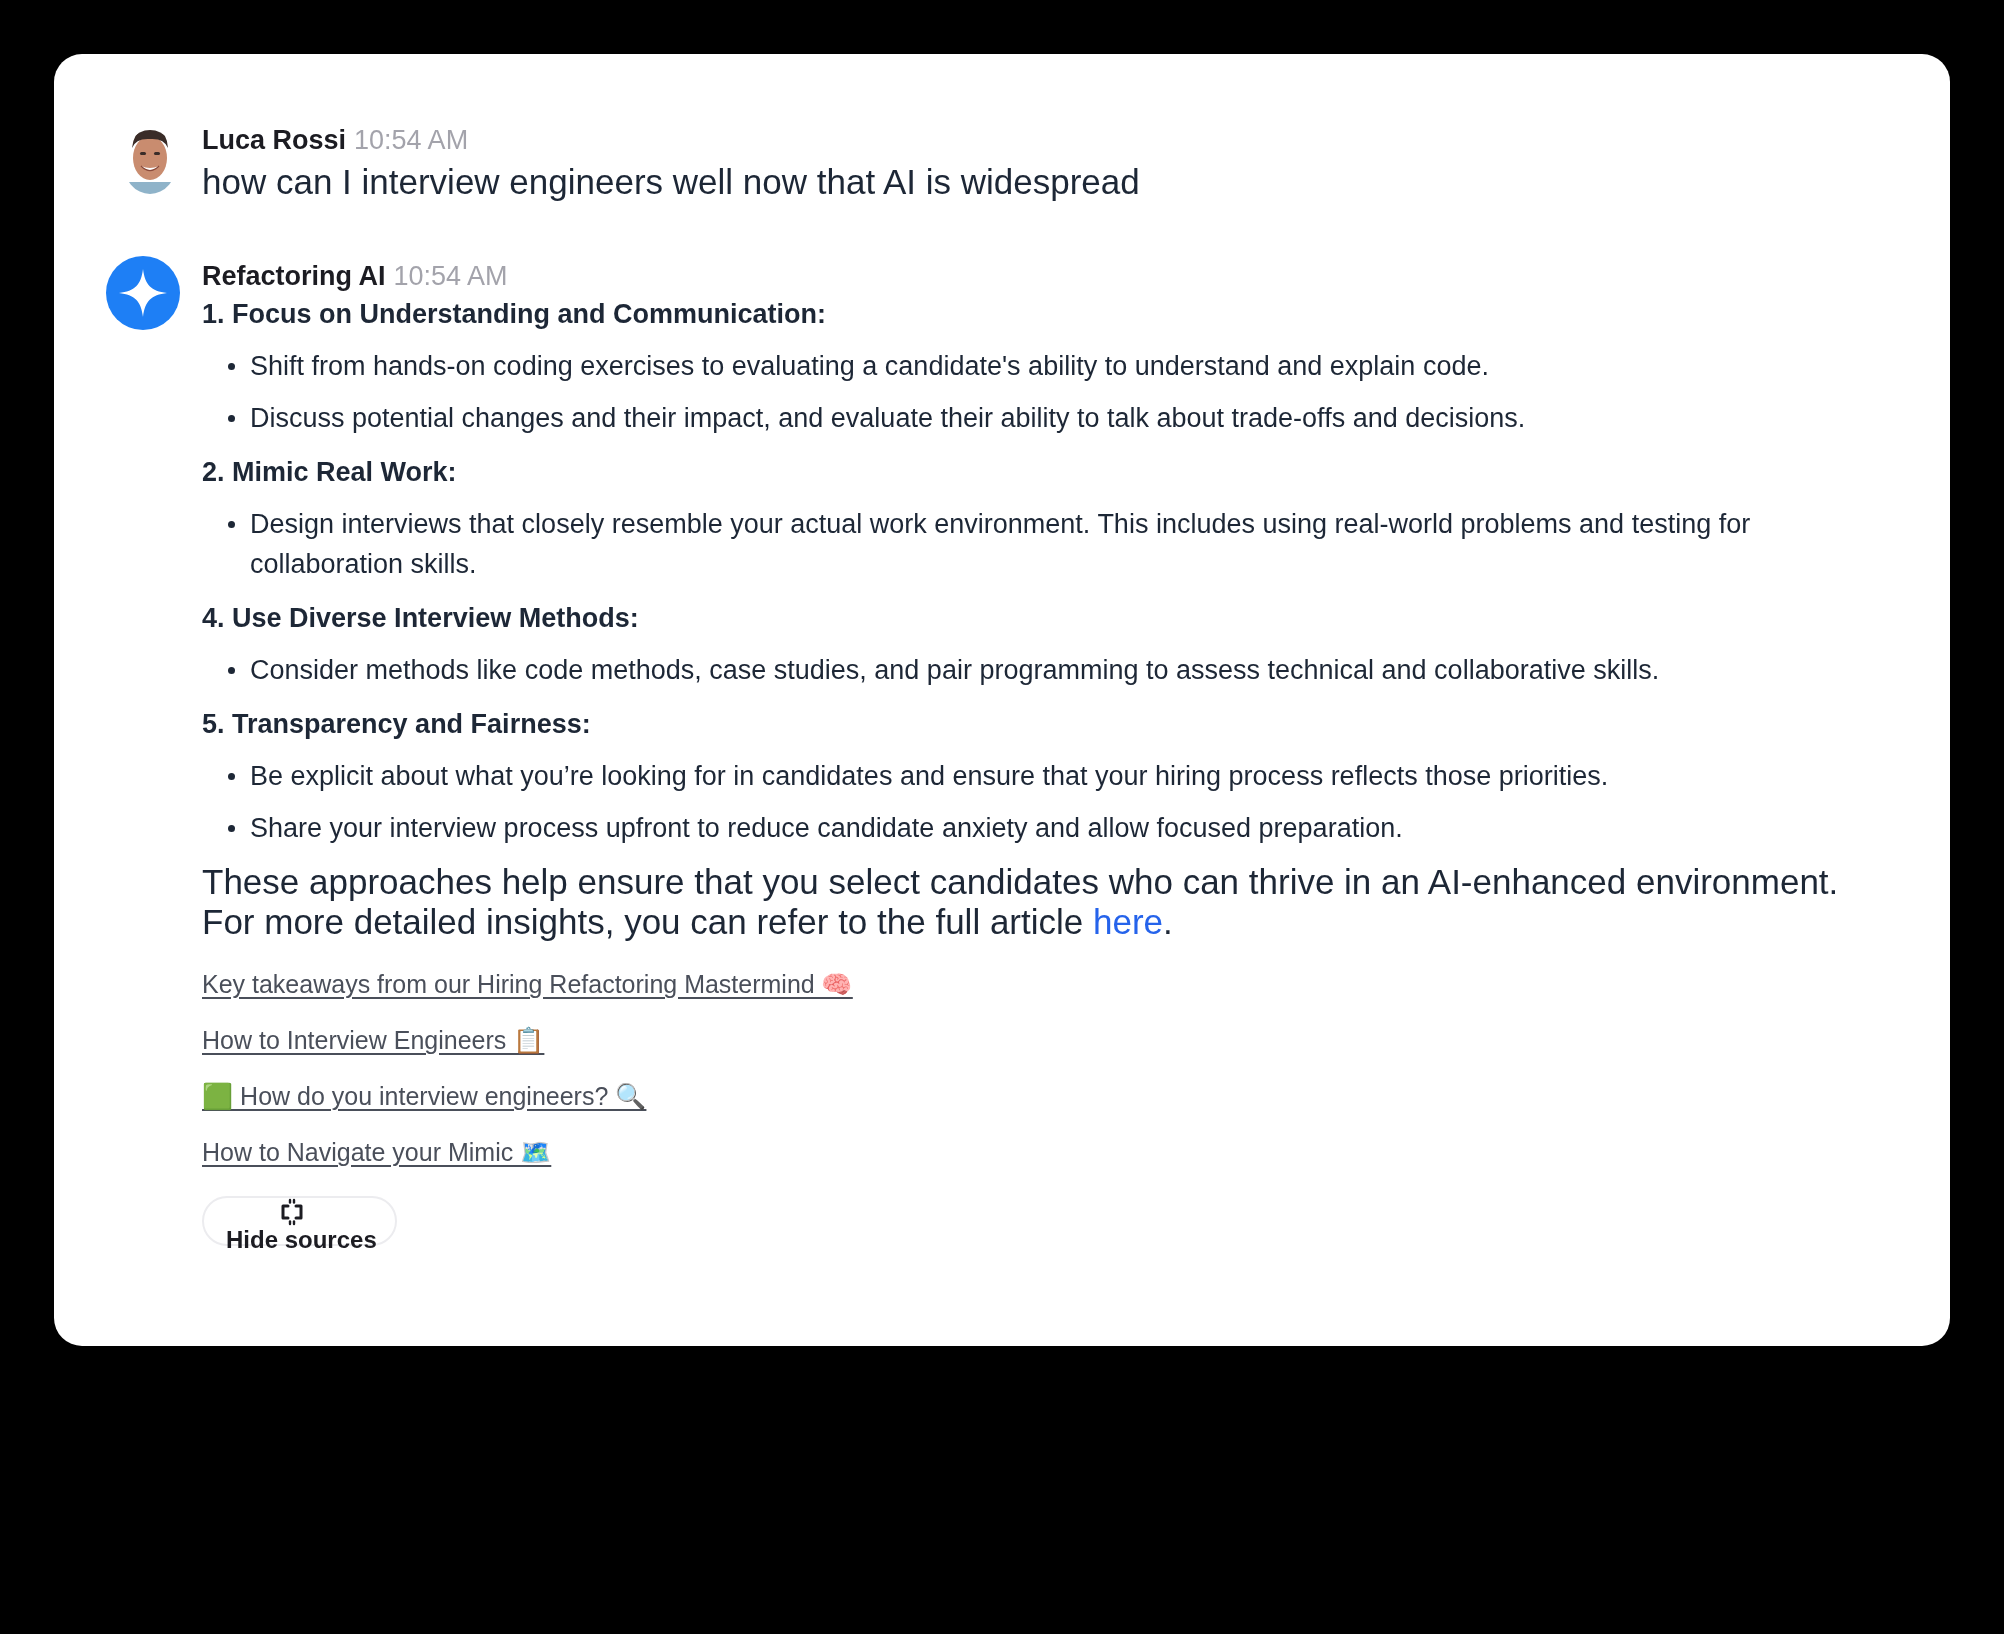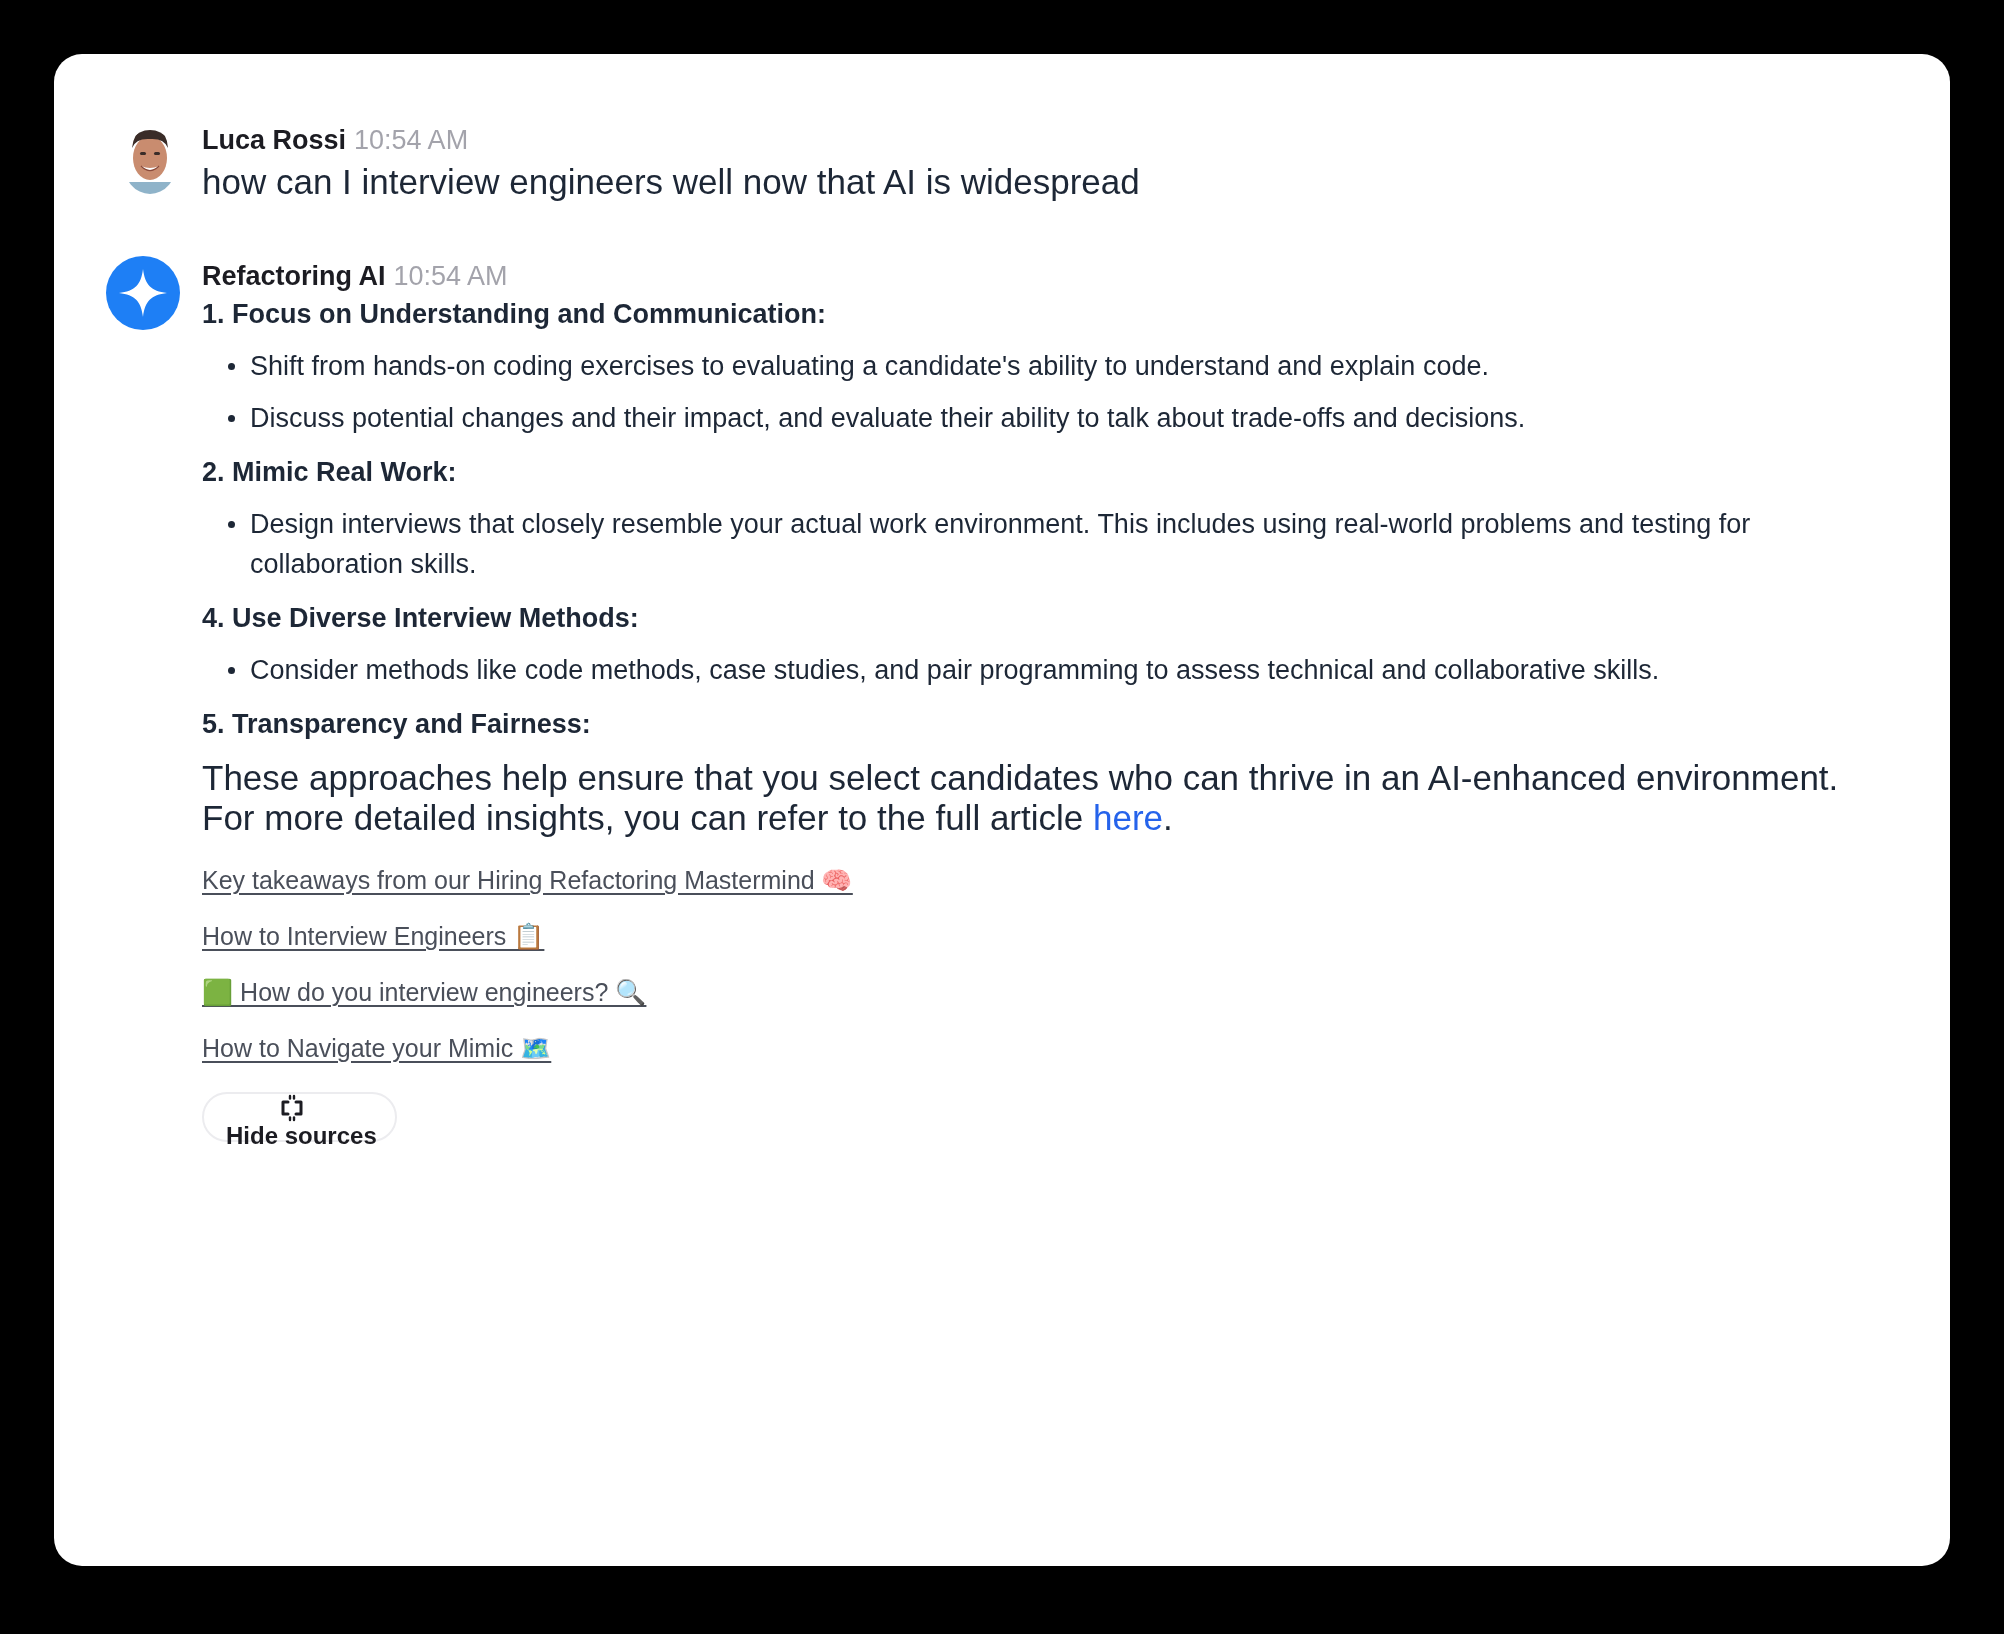--- a/index.html
+++ b/index.html
@@ -13,21 +13,21 @@
     position: relative;
     overflow: hidden;
     font-family: "Liberation Sans", "DejaVu Sans", sans-serif;
     color: #1d2736;
   }
   .card {
     position: absolute;
     left: 54px;
     top: 54px;
     width: 1896px;
-    height: 1512px;
+    height: 1292px;
     background: #ffffff;
     border-radius: 28px;
   }
   .msg {
     position: absolute;
     left: 0;
     width: 100%;
   }
   .avatar-user {
     position: absolute;
@@ -196,20 +196,24 @@
 
       <div class="section">
         <div class="heading">4. Use Diverse Interview Methods:</div>
         <ul class="bullets">
           <li class="text">Consider methods like code methods, case studies, and pair programming to assess technical and collaborative skills.</li>
         </ul>
       </div>
 
       <div class="section">
         <div class="heading">5. Transparency and Fairness:</div>
+        <ul class="bullets">
+          <li class="text">Be explicit about what you’re looking for in candidates and ensure that your hiring process reflects those priorities.</li>
+          <li class="text">Share your interview process upfront to reduce candidate anxiety and allow focused preparation.</li>
+        </ul>
       </div>
 
       <div class="text closing"><span>These approaches help ensure that you select candidates who can thrive in an AI-enhanced environment. For more detailed insights, you can refer to the full article </span><a href="#">here</a><span>.</span></div>
 
       <div class="sources">
         <a href="#" class="source-link">Key takeaways from our Hiring Refactoring Mastermind 🧠</a>
         <a href="#" class="source-link">How to Interview Engineers 📋</a>
         <a href="#" class="source-link">🟩 How do you interview engineers? 🔍</a>
         <a href="#" class="source-link">How to Navigate your Mimic 🗺️</a>
       </div>

